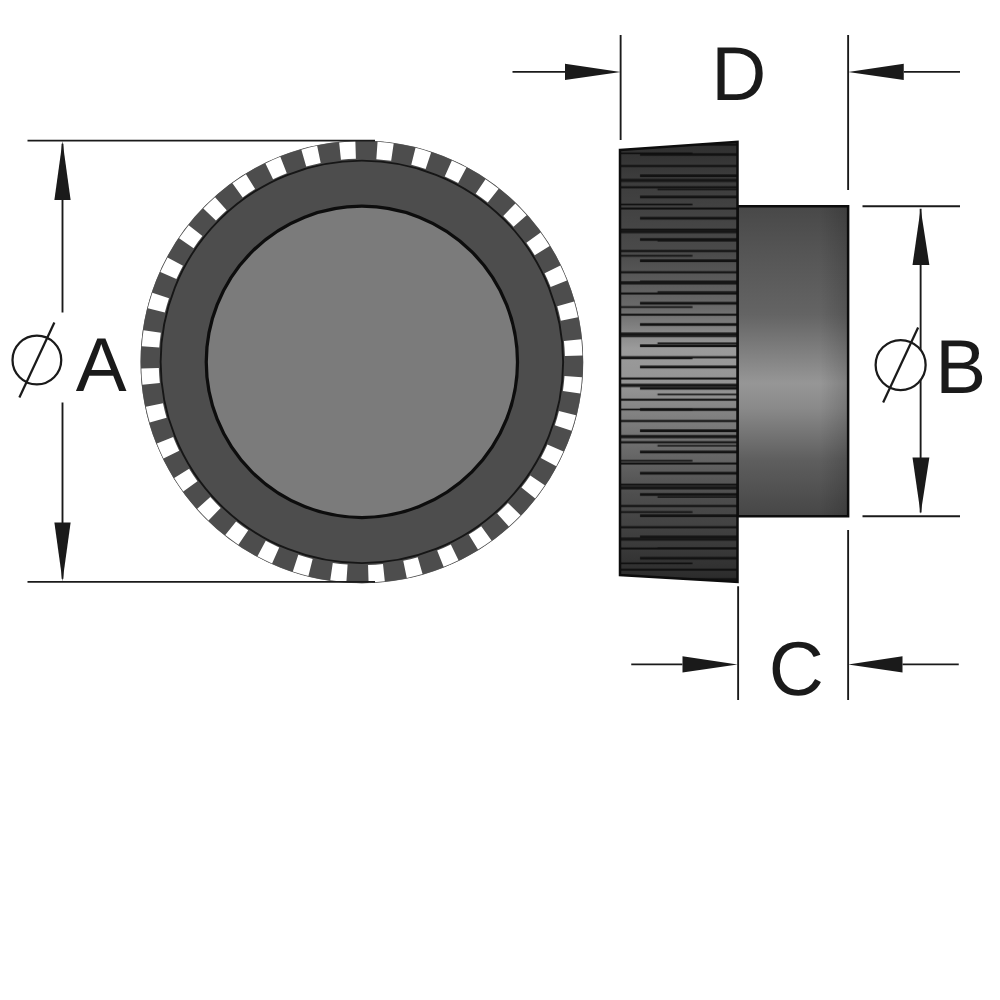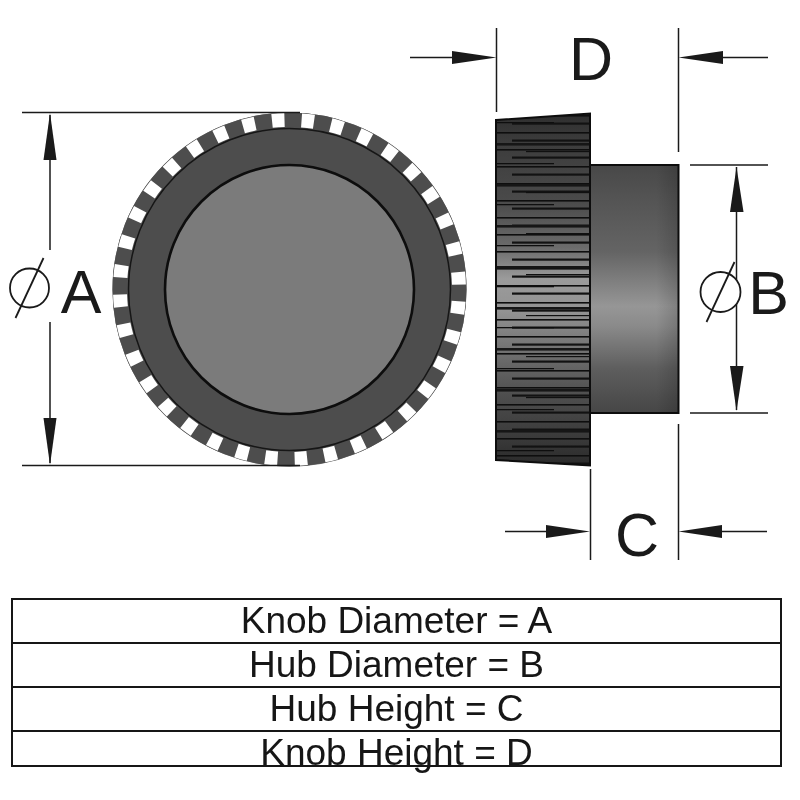--- a/index.html
+++ b/index.html
@@ -153,20 +153,14 @@
       <path d="M590.5,469 V560"></path>
       <path d="M678.5,424 V560"></path>
       <path d="M505,531.5 H546"></path>
       <path d="M722,531.5 H767"></path>
       <polygon points="590,531.5 546,525 546,538" fill="#1a1a1a" stroke="none"></polygon>
       <polygon points="678.5,531.5 722,525 722,538" fill="#1a1a1a" stroke="none"></polygon>
     </g>
     <text class="dim-letter" x="637" y="556" text-anchor="middle">C</text>
   </svg>
 
-  <div id="legend-table">
-    <div class="legend-row">Knob Diameter = A</div>
-    <div class="legend-row">Hub Diameter = B</div>
-    <div class="legend-row">Hub Height = C</div>
-    <div class="legend-row">Knob Height = D</div>
-  </div>
 
 </div>
 
 </body></html>

